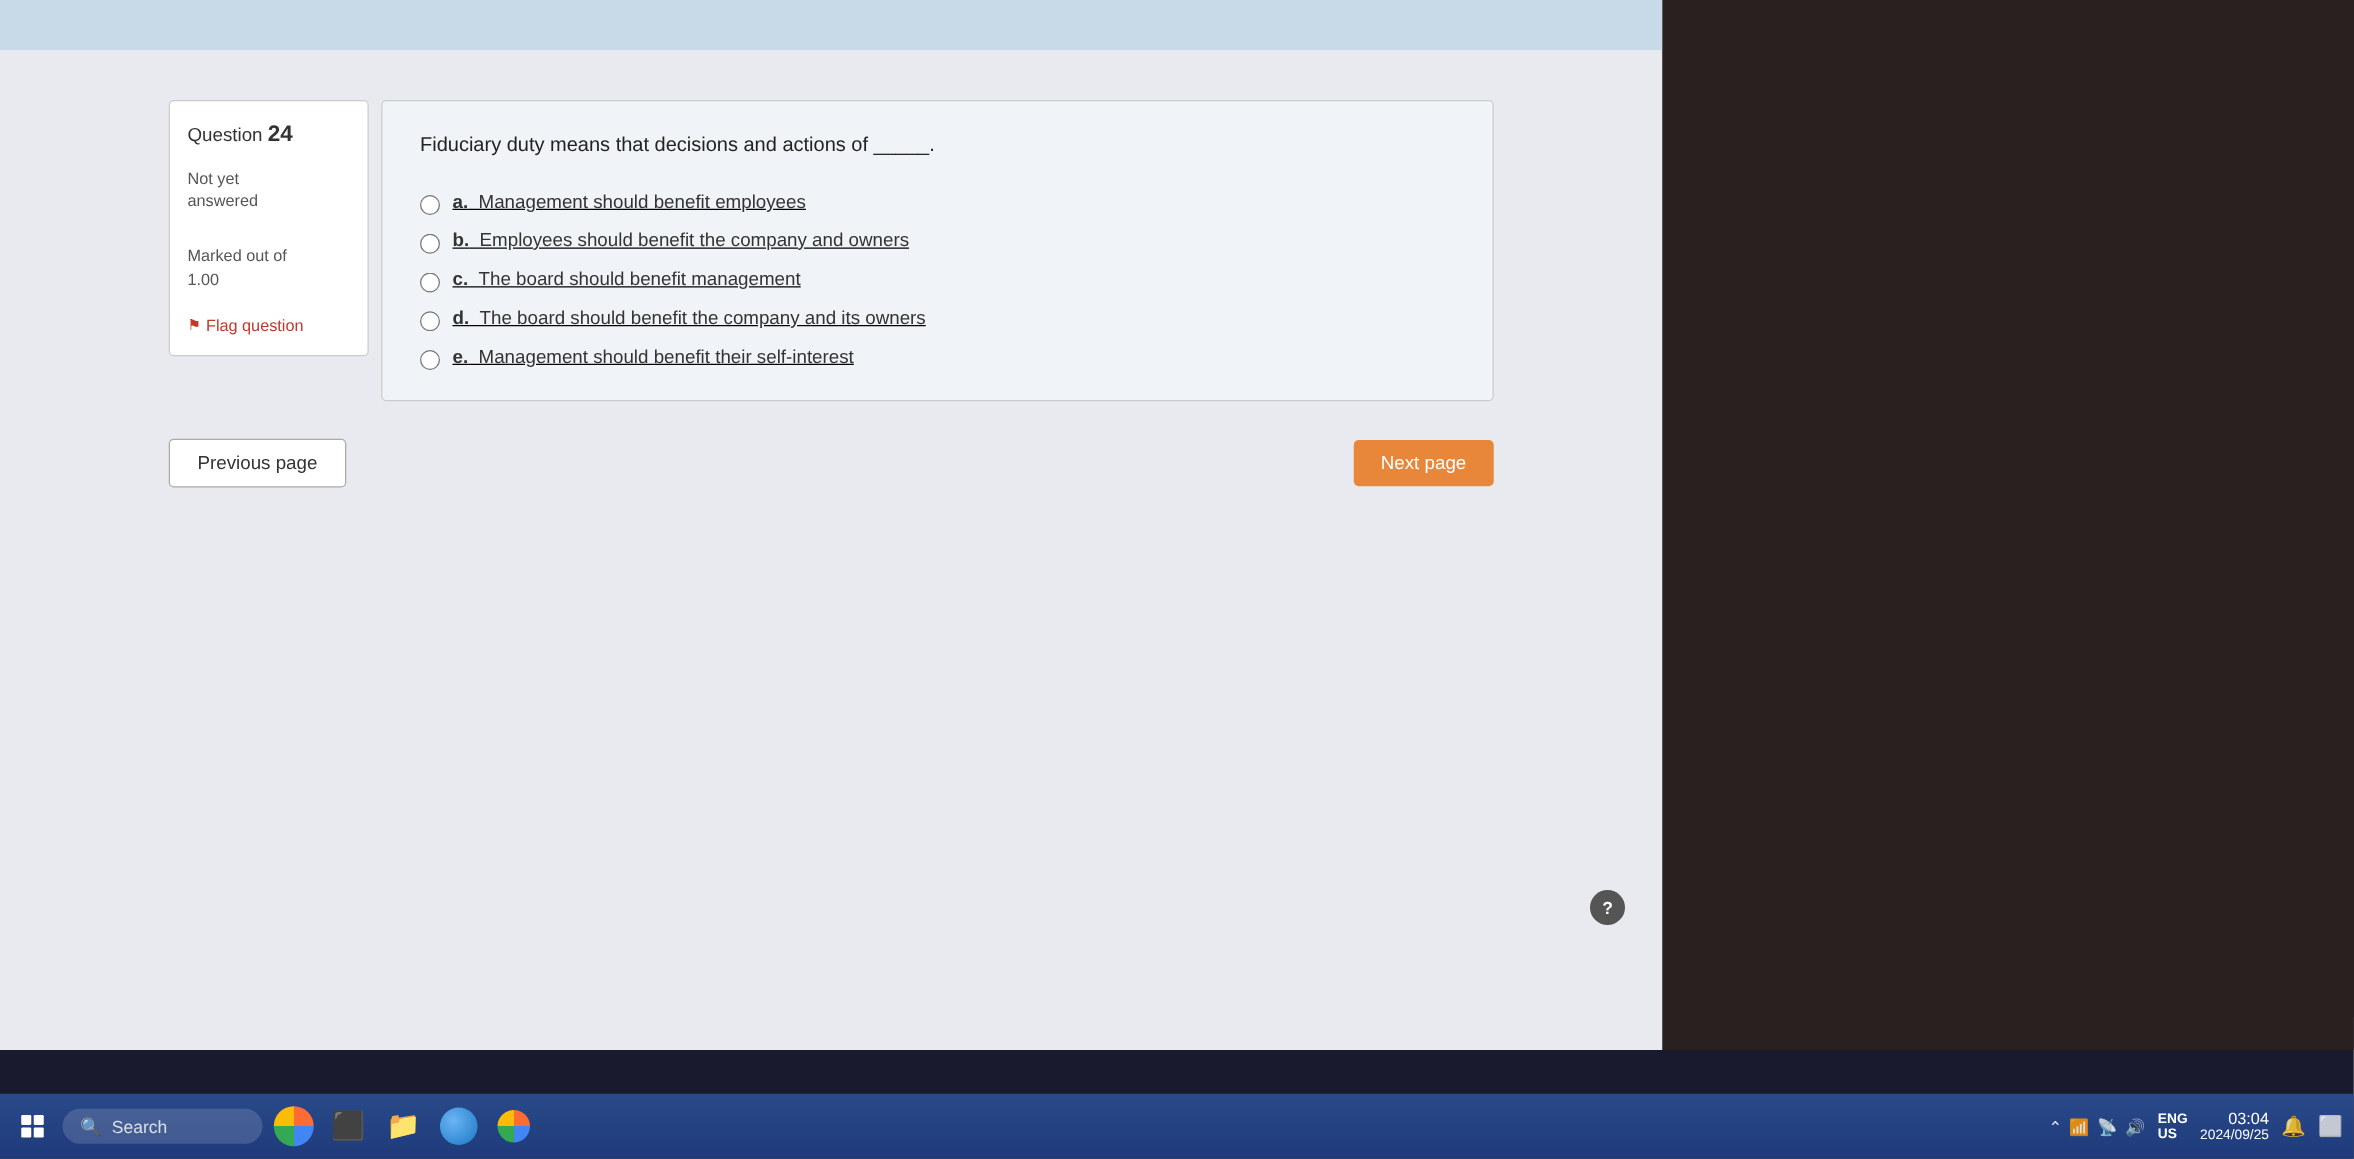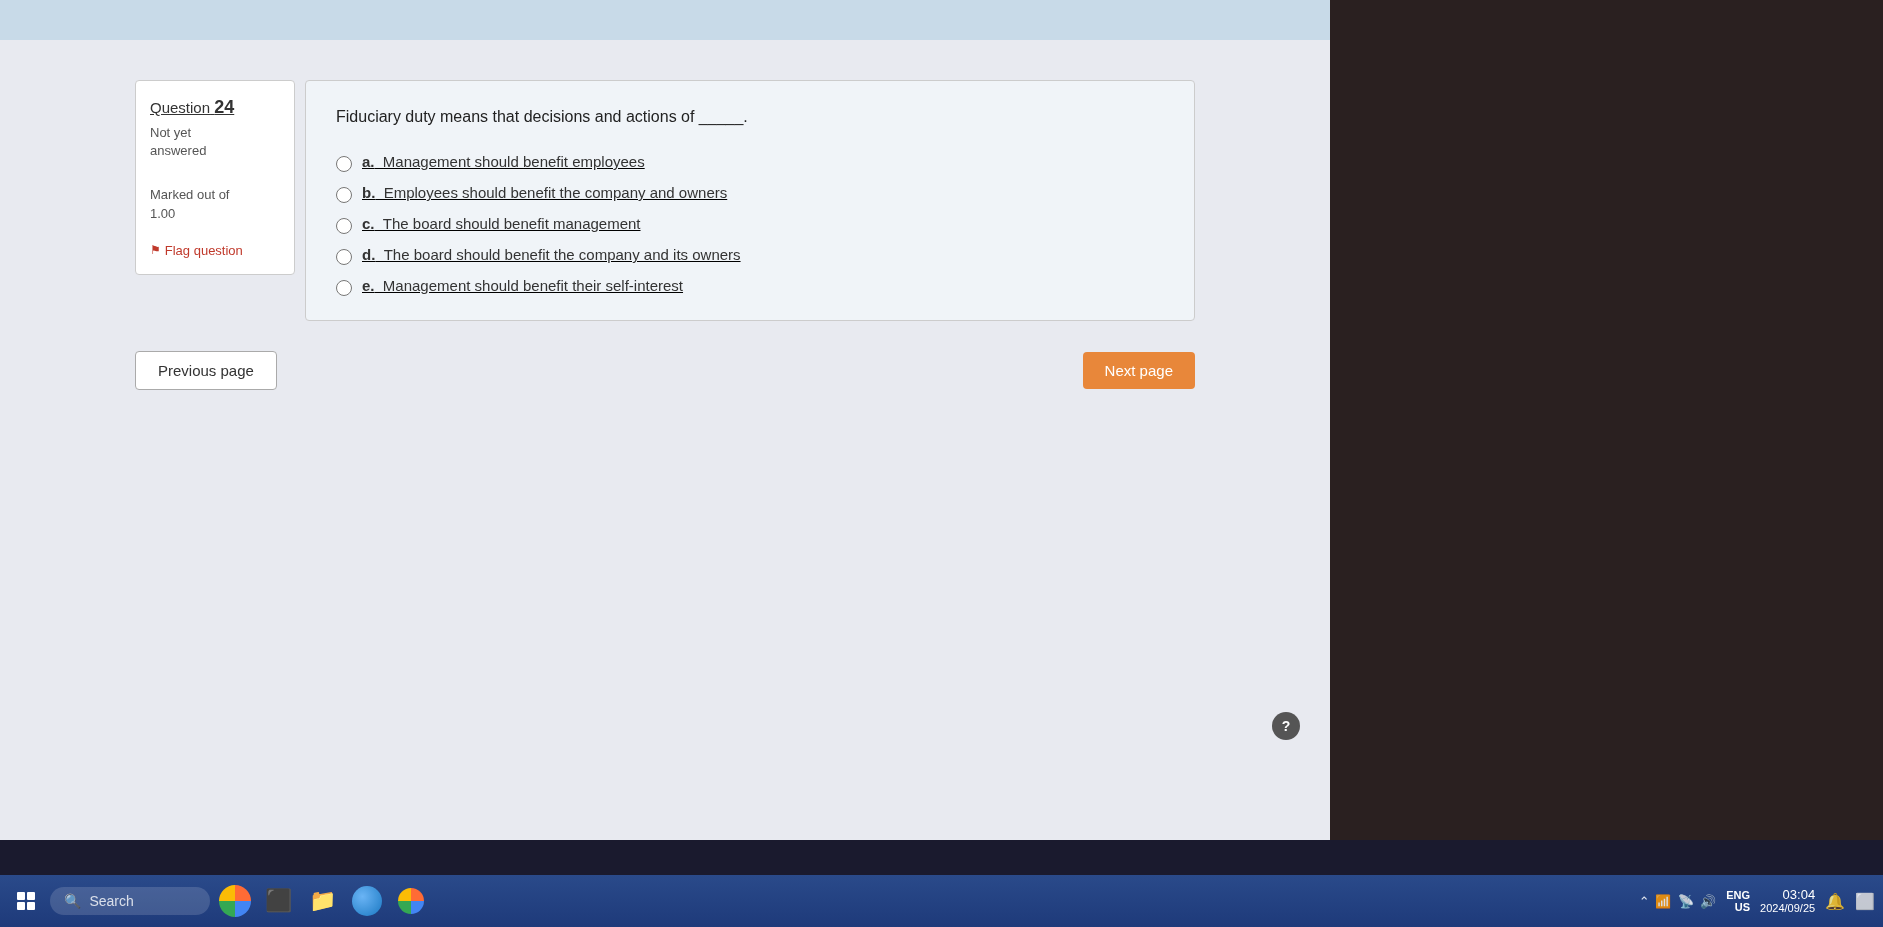--- a/index.html
+++ b/index.html
@@ -40,23 +40,22 @@
       border-radius: 4px;
       padding: 16px 14px;
       width: 160px;
       min-width: 160px;
       height: fit-content;
     }
 
     .question-number {
       font-size: 15px;
       font-weight: normal;
-      margin-bottom: 6px;
+      margin-bottom: 16px;
       color: #333;
-      text-decoration: underline;
     }
 
     .question-number strong {
       font-size: 18px;
       font-weight: bold;
     }
 
     .not-answered {
       font-size: 13px;
       color: #555;
@@ -279,21 +278,21 @@
 
     .systray-icon {
       color: rgba(255,255,255,0.85);
       font-size: 13px;
       cursor: pointer;
     }
 
     .lang-block {
       display: flex;
       flex-direction: column;
-      align-items: flex-end;
+      align-items: flex-start;
       line-height: 1.1;
     }
 
     .lang-text {
       font-size: 11px;
       color: white;
       font-weight: bold;
     }
 
     .time-block {

